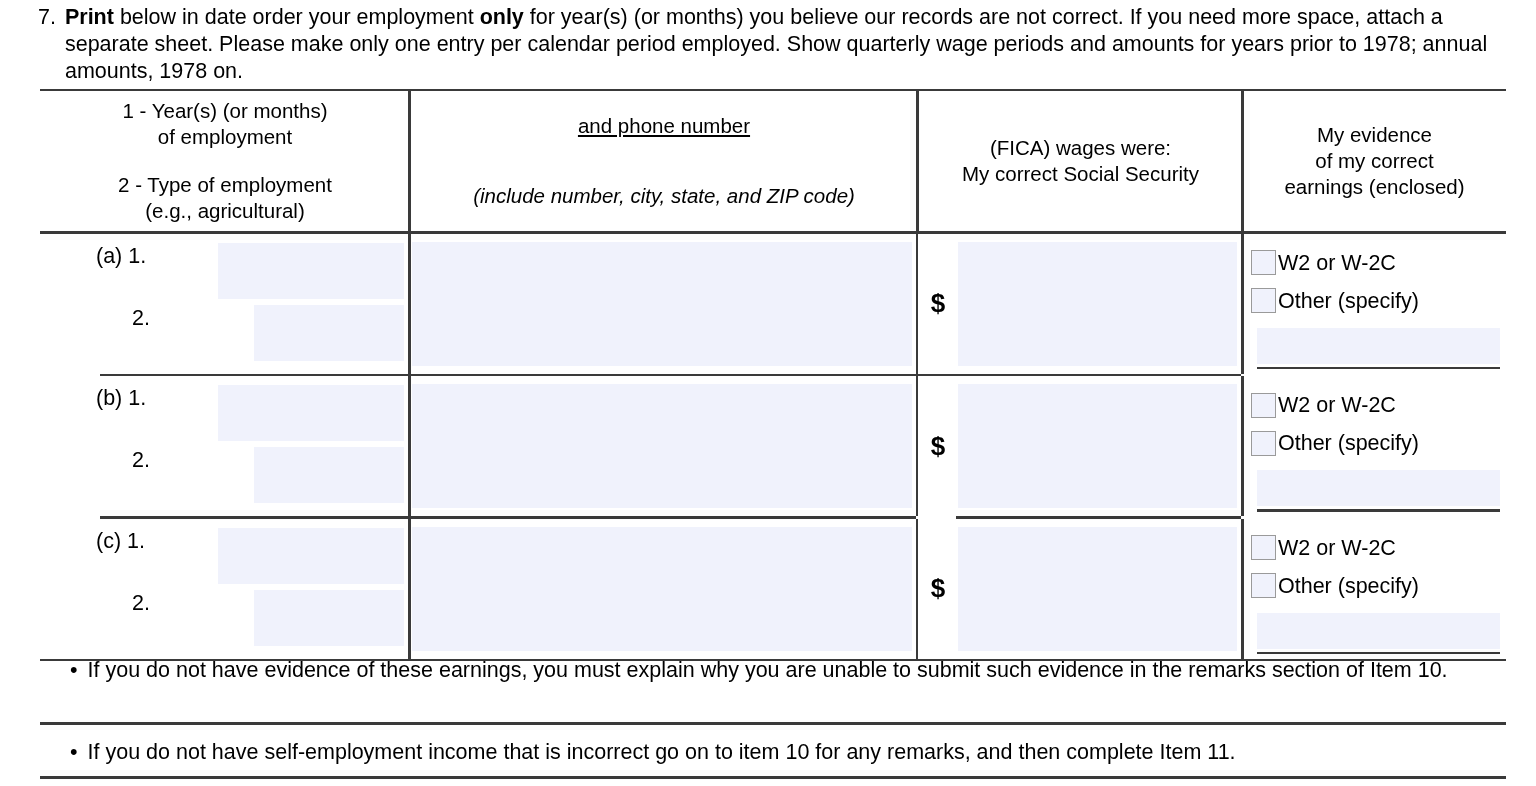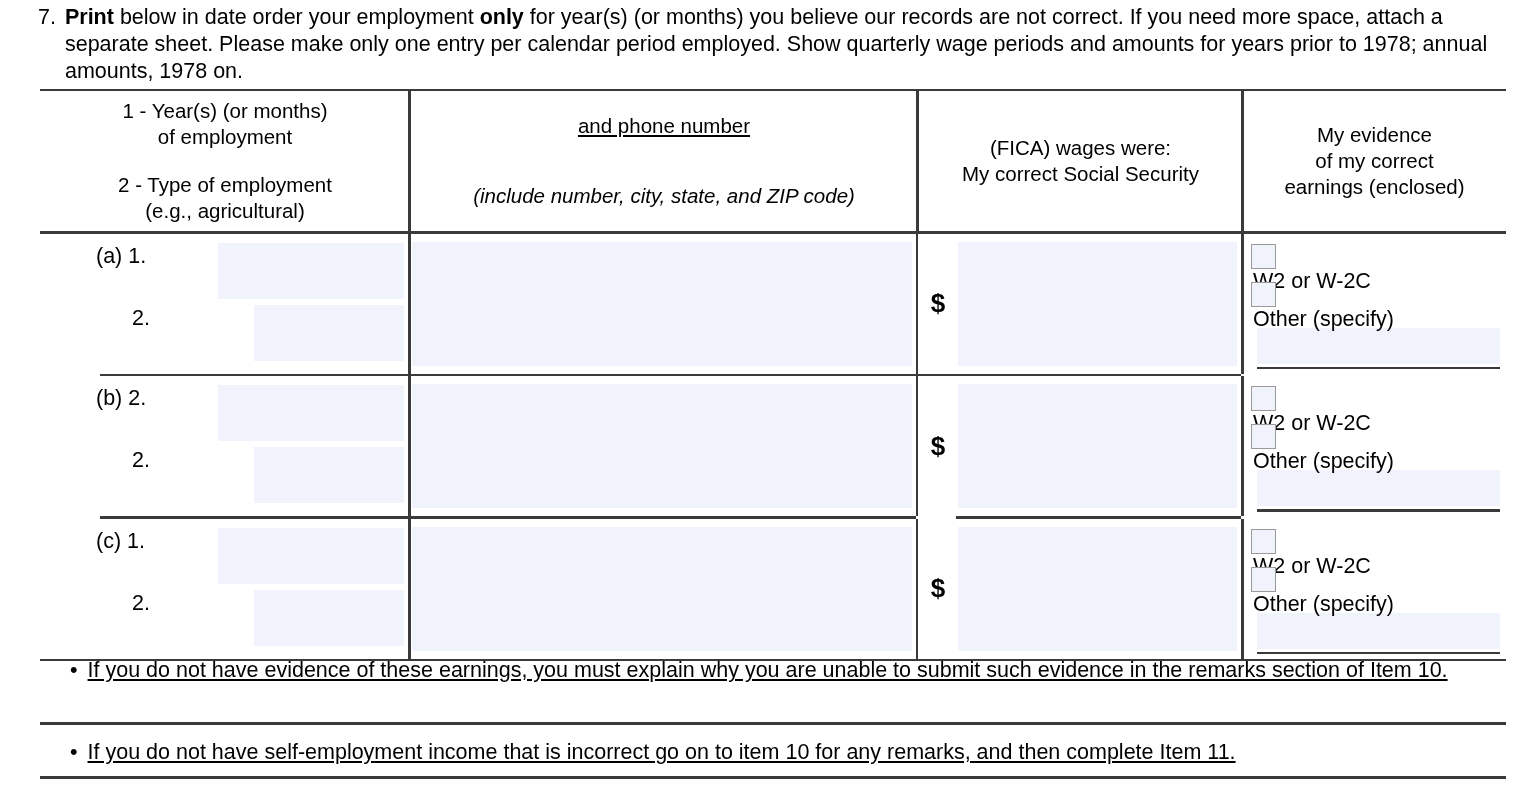--- a/index.html
+++ b/index.html
@@ -172,22 +172,22 @@
   }
 
   
   .c4-inner {
     padding: 10px 0 0 8px;
     height: 100%;
     box-sizing: border-box;
   }
   .check-line {
     display: flex;
+    align-items: center;
     height: 38px;
-    flex-direction: column;
   }
   .checkbox {
     width: 25px;
     height: 25px;
     border: 1.8px solid #9a9a9a;
     background: #F0F2FC;
     box-sizing: border-box;
     flex: 0 0 auto;
   }
   .check-label {
@@ -224,21 +224,21 @@
   
   .note {
     position: absolute;
     left: 40px;
     width: 1466px;
     font-size: 21.5px;
     line-height: 27px;
   }
   .note-inner { display: flex; padding-left: 30px; }
   .bullet { flex: 0 0 auto; padding-right: 10px; }
-  .note-text { flex: 1 1 auto; text-decoration: underline; }
+  .note-text { flex: 1 1 auto; }
   .hrule {
     position: absolute;
     left: 40px;
     width: 1466px;
     height: 2.5px;
     background: #3a3a3a;
   }
 </style>
 </head>
 <body>
@@ -349,21 +349,21 @@
     </div>
 
     <div class="data-row">
       <div class="vline" style="left:368px;"></div>
       <div class="vline" style="left:876px;"></div>
       <div class="vline" style="left:1201px;"></div>
 
       <div class="cell col-1">
         <div class="c1-inner">
           <div class="entry-line">
-            <div class="entry-label lab-a">(b) 2.</div>
+            <div class="entry-label lab-a">(b) 1.</div>
             <div class="field"></div>
           </div>
           <div class="entry-line">
             <div class="entry-label lab-n">2.</div>
             <div class="field"></div>
           </div>
         </div>
       </div>
 
       <div class="cell col-2">

